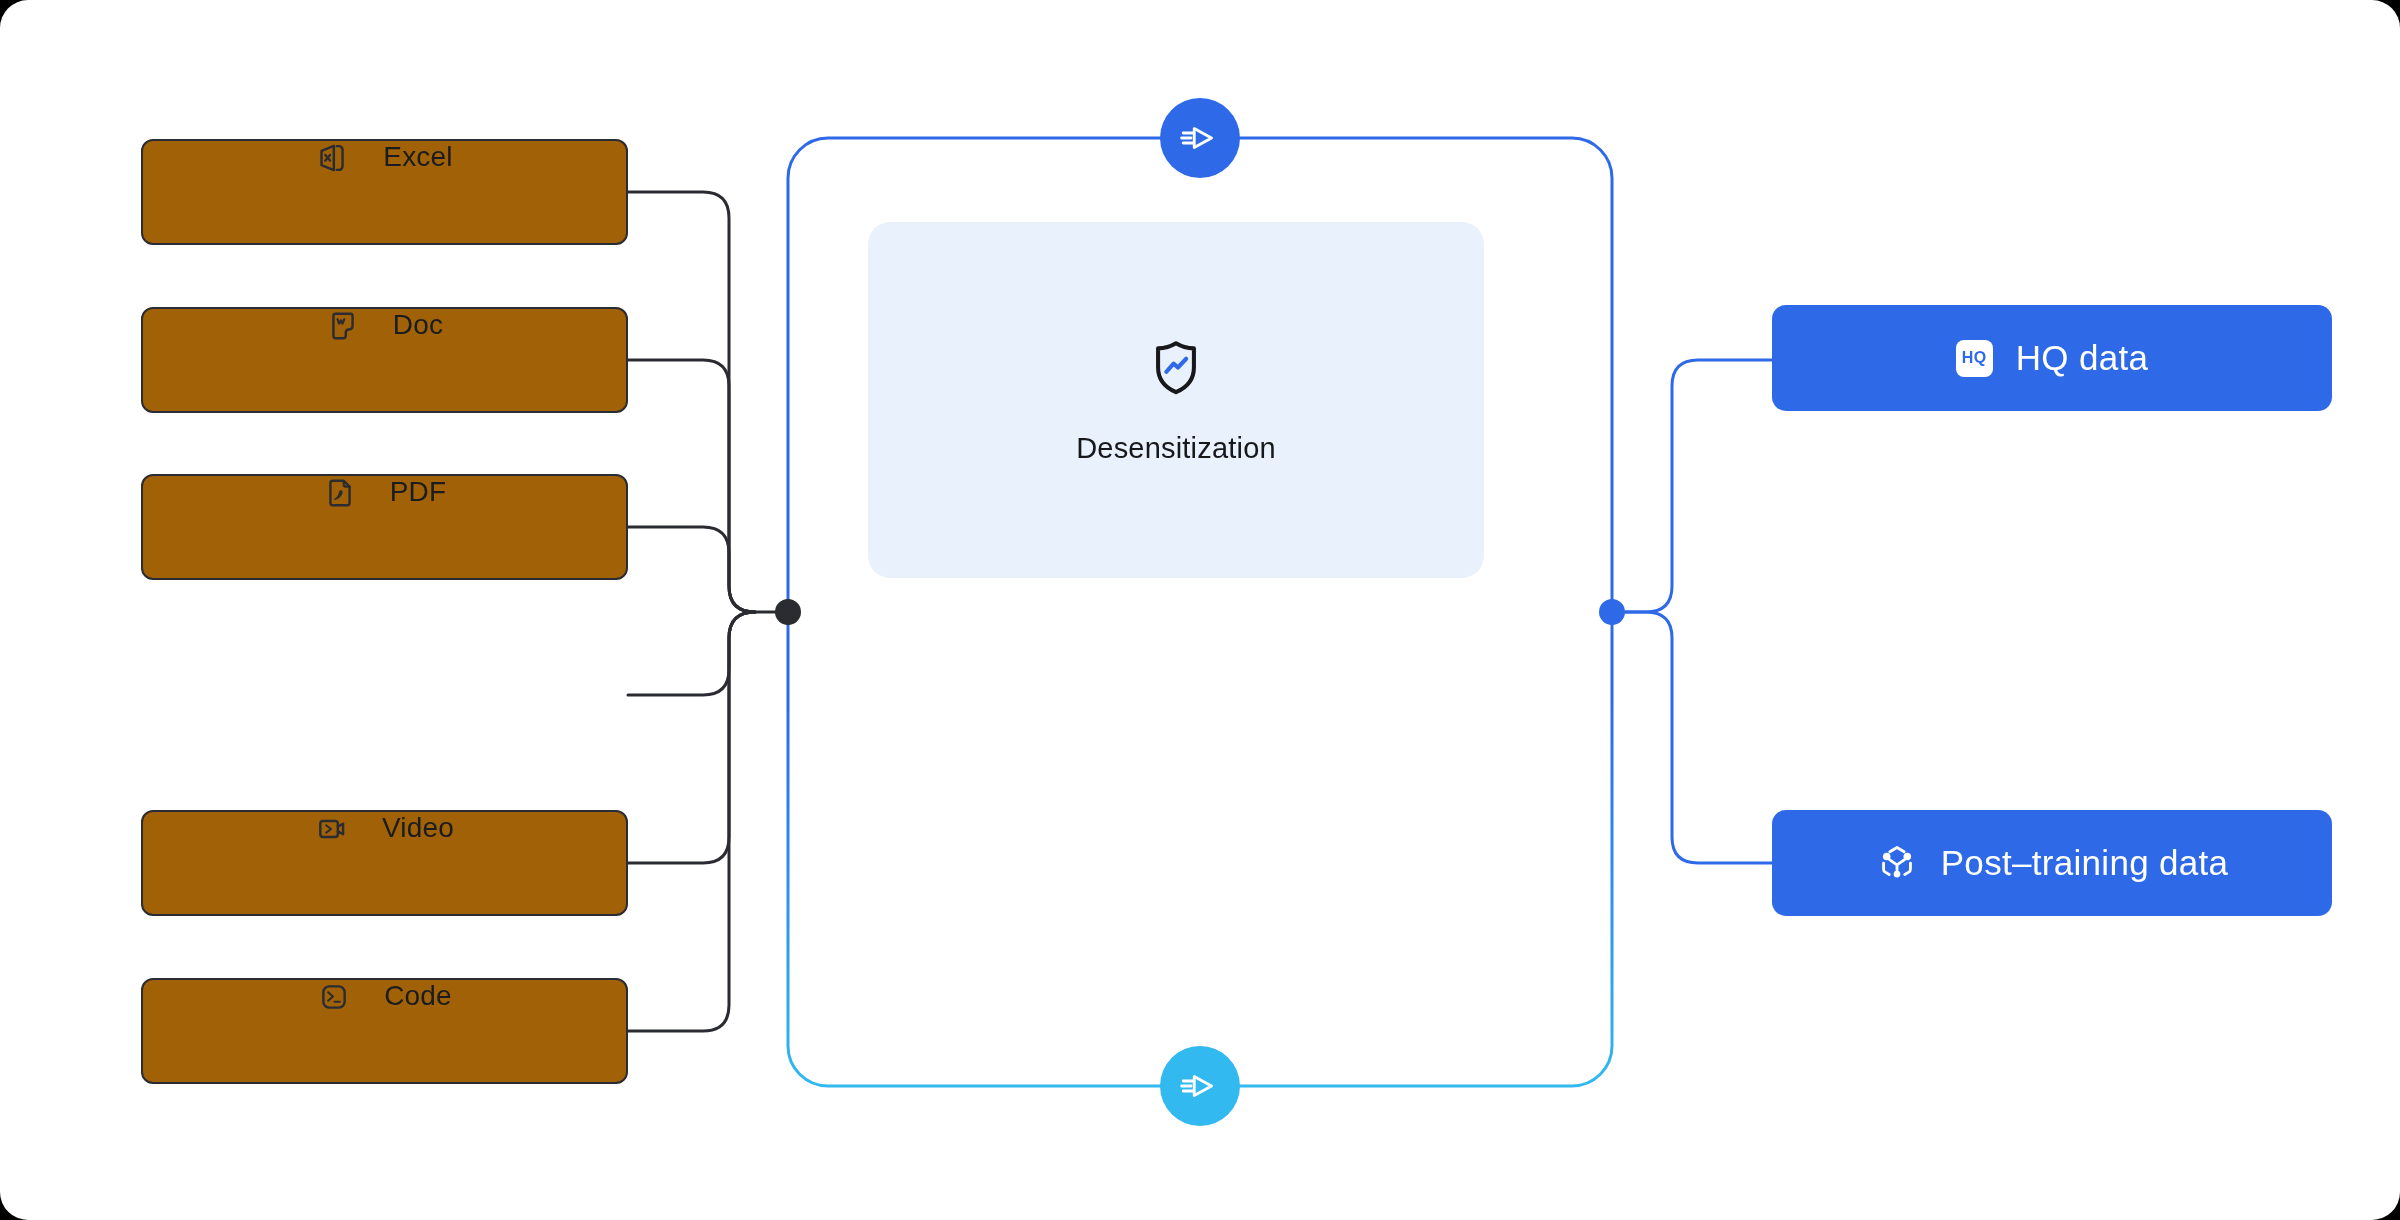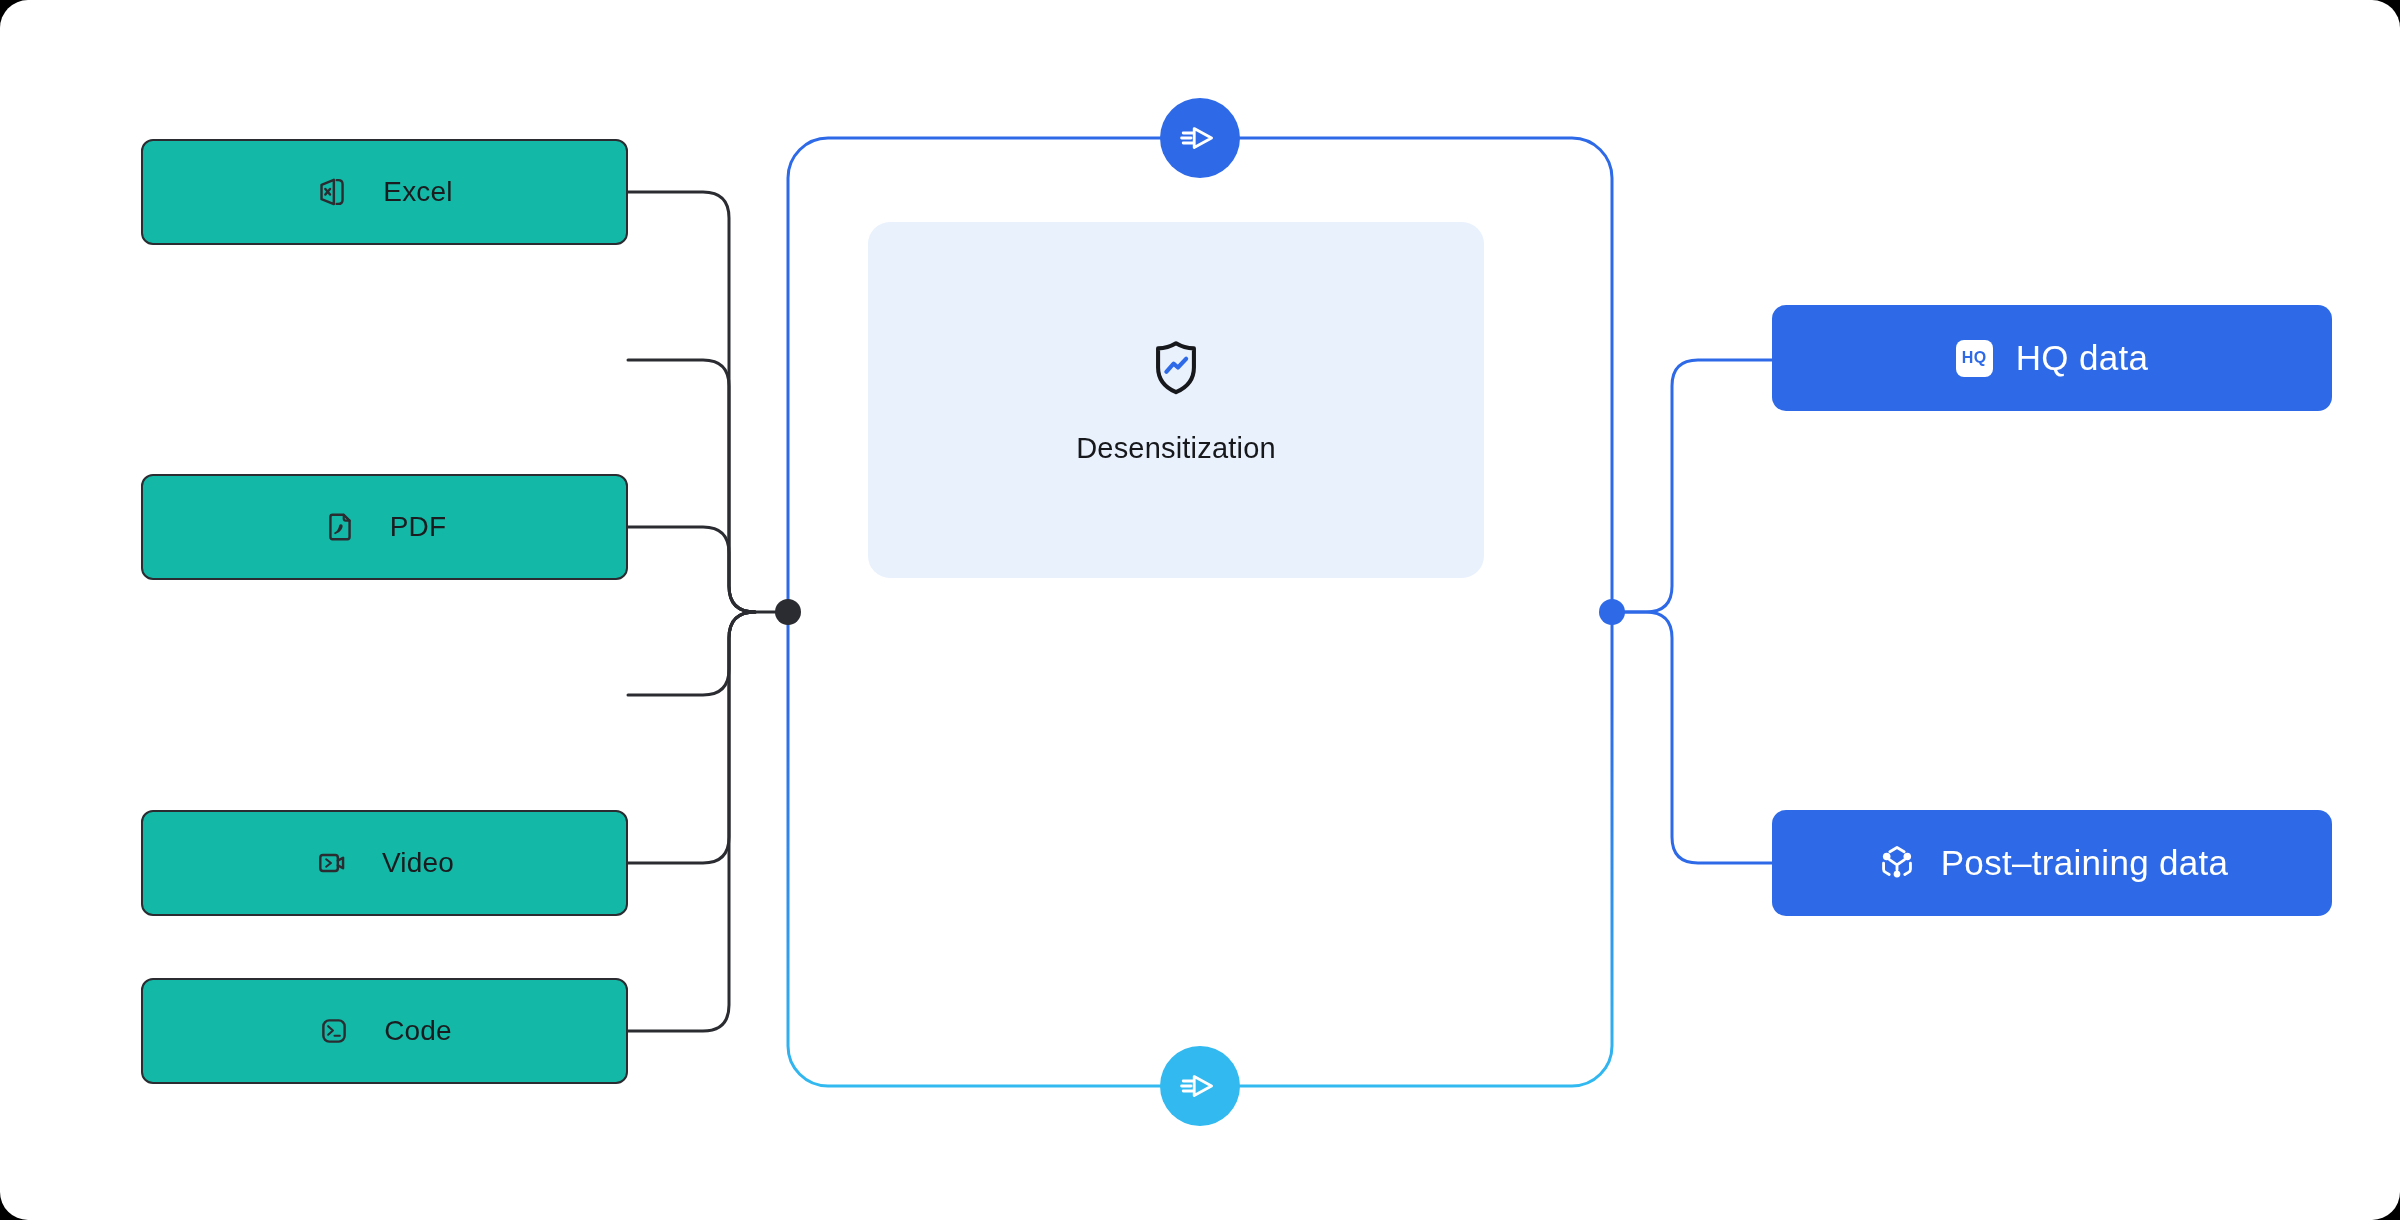--- a/index.html
+++ b/index.html
@@ -19,22 +19,22 @@
   
   .wires{position:absolute;left:0;top:0;width:2400px;height:1220px;z-index:1;}
   .wire-left{stroke:var(--wire-dark);stroke-width:3;fill:none;stroke-linecap:round;stroke-linejoin:round;}
   .wire-right{stroke:var(--accent-blue);stroke-width:3;fill:none;stroke-linecap:round;stroke-linejoin:round;}
   .dot-left{fill:var(--wire-dark);}
   .dot-right{fill:var(--accent-blue);}
 
   
   .src-box{
     position:absolute;left:141px;width:487px;height:106px;
-    border:2.5px solid var(--wire-dark);border-radius:12px;background:#14b8a6;
-    display:flex;align-items:center;justify-content:center;gap:33px;z-index:2;
+    border:2.5px solid var(--wire-dark);border-radius:12px;background:#a16207;
+    display:flex;justify-content:center;gap:33px;z-index:2;
   }
   .src-box .label{font-size:28px;font-weight:500;color:var(--text-dark);letter-spacing:.2px;}
   .src-icon{width:34px;height:34px;display:block;}
   .src-icon path,.src-icon rect,.src-icon polyline{stroke:var(--wire-dark);fill:none;stroke-linecap:round;stroke-linejoin:round;}
 
   
   .stage-card{
     position:absolute;left:868px;width:616px;background:var(--card-fill);
     border-radius:22px;display:flex;flex-direction:column;align-items:center;
     justify-content:center;gap:34px;padding-top:0;z-index:2;
@@ -101,20 +101,27 @@
 
   <div class="src-box" style="top:139px">
     <svg class="src-icon" viewBox="0 0 32 32" stroke-width="2.3">
       <path d="M5.2,9.2 L16.8,4.6 L16.8,27.4 L5.2,22.8 Z"></path>
       <path d="M8.8,13.2 L13.2,18.4 M13.2,13.2 L8.8,18.4"></path>
       <path d="M19.5,4.8 H21 Q25,4.8 25,8.8 V23.2 Q25,27.2 21,27.2 H19.5"></path>
     </svg>
     <span class="label">Excel</span>
   </div>
 
+  <div class="src-box" style="top:307px">
+    <svg class="src-icon" viewBox="0 0 32 32" stroke-width="2.3">
+      <path d="M7,6.5 Q7,4.5 9,4.5 H23 Q25,4.5 25,6.5 V16 Q25,18.6 22.6,19 L21,19.3 Q18.6,19.9 18.6,22.4 V25 Q18.6,27.5 16.2,27.5 H9 Q7,27.5 7,25.5 Z"></path>
+      <path d="M10.8,9.6 L12.4,13.8 L14,10.6 L15.6,13.8 L17.2,9.6" stroke-width="2"></path>
+    </svg>
+    <span class="label">Doc</span>
+  </div>
 
   <div class="src-box" style="top:474px">
     <svg class="src-icon" viewBox="0 0 32 32" stroke-width="2.3">
       <path d="M19.5,4.5 H9 Q7,4.5 7,6.5 V25.5 Q7,27.5 9,27.5 H23 Q25,27.5 25,25.5 V10 Z"></path>
       <path d="M19.5,4.5 V8 Q19.5,10 21.5,10 H25" stroke-width="2"></path>
       <path d="M11.5,21.8 Q14.8,20.4 16,15.2 Q16.3,13.8 17.2,14.4 Q18.2,15.2 16.6,18 Q15,20.8 11.5,21.8 Z" stroke-width="1.8"></path>
     </svg>
     <span class="label">PDF</span>
   </div>
 

